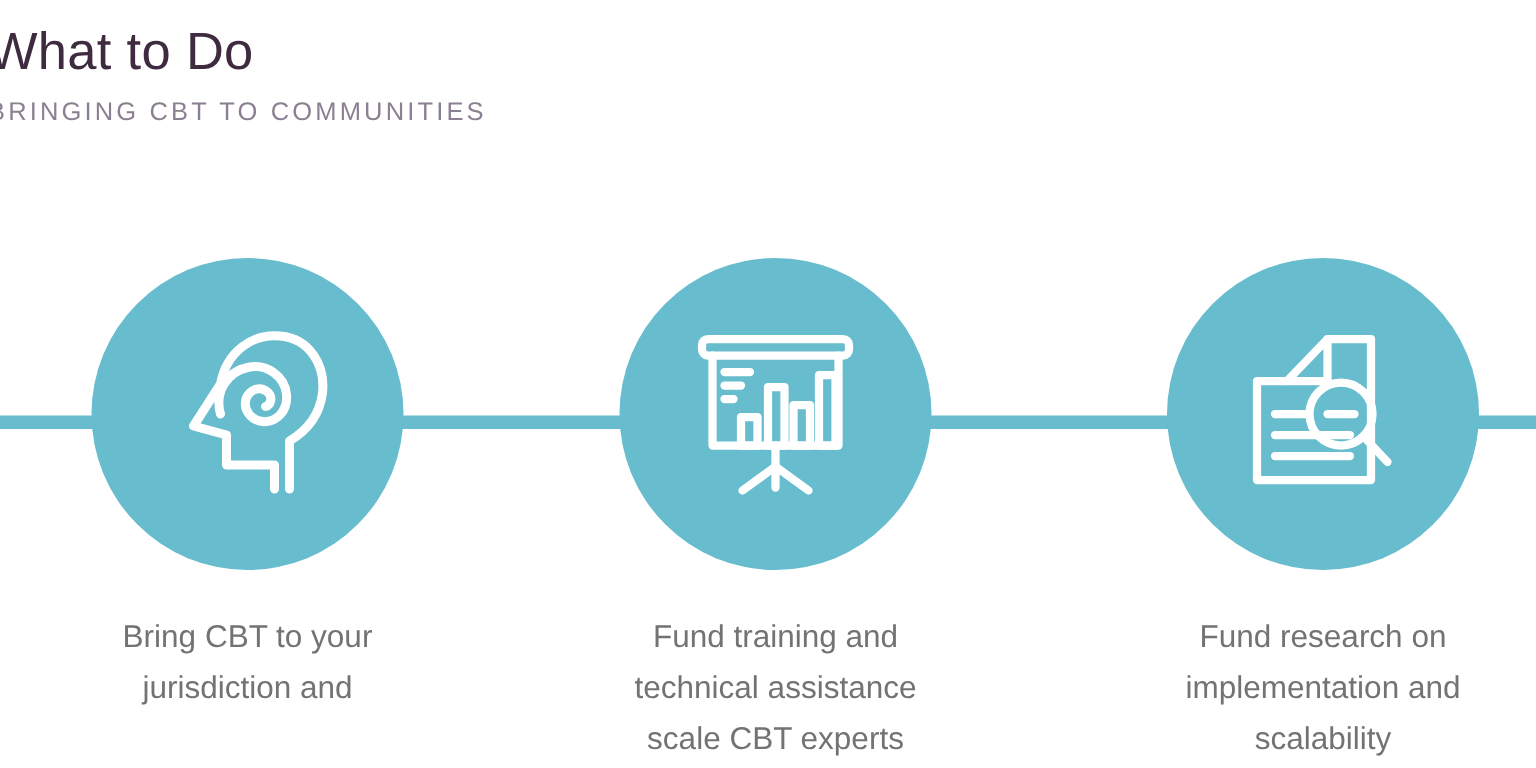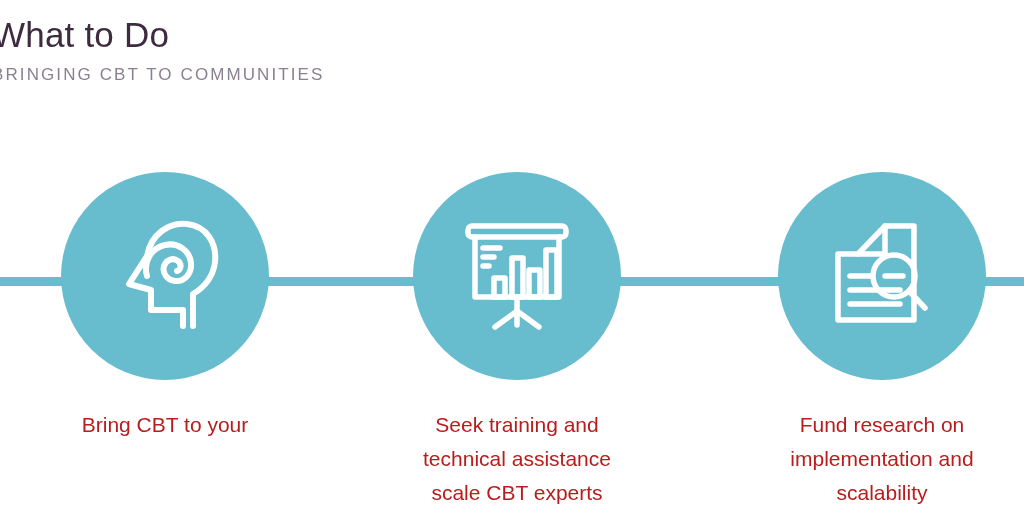--- a/index.html
+++ b/index.html
@@ -93,21 +93,21 @@
   .circle svg {
     display: block;
   }
 
   .caption {
     margin-top: 28px;
     text-align: center;
     font-family: "Liberation Sans", sans-serif;
     font-size: 21px;
     line-height: 1.62;
-    color: #b91c1c;
+    color: #737373;
     font-weight: 400;
   }
   .caption .cap-line { display: block; white-space: nowrap; }
 </style>
 </head>
 <body>
 
 <div class="slide">
 
   <div class="header">
@@ -123,41 +123,42 @@
       <div class="circle">
         <span>
           <svg width="108" height="116" viewBox="0 0 108 116" fill="none" stroke="#ffffff" stroke-width="6" stroke-linecap="round" stroke-linejoin="round">
             <path d="M72 108 V92 H40 V72 L18 66 L36 38 C40 16 58 4 76 6 C96 8 106 26 104 44 C102 60 92 70 82 76 V108"></path>
             <path d="M36 58 C32 44 40 30 54 27 C67 24 79 33 80 45 C81 56 73 64 64 63 C56 62 51 55 53 48 C55 42 62 39 67 43 C71 46 70 52 66 53"></path>
           </svg>
         </span>
       </div>
       <div class="caption">
         <span class="cap-line">Bring CBT to your</span>
+        <span class="cap-line">jurisdiction and</span>
       </div>
     </div>
 
     <div class="step step-2">
       <div class="circle">
         <span>
           <svg width="112" height="110" viewBox="0 0 112 110" fill="none" stroke="#ffffff" stroke-width="5.5" stroke-linecap="round" stroke-linejoin="round">
             <rect x="7" y="5" width="98" height="11" rx="4"></rect>
             <path d="M14 16 V76 H98 V16"></path>
             <path d="M22 27 H39 M22 36 H33 M22 45 H28"></path>
             <rect x="33" y="57" width="11" height="19"></rect>
             <rect x="51" y="37" width="11" height="39"></rect>
             <rect x="68" y="49" width="11" height="27"></rect>
             <rect x="85" y="29" width="11" height="47"></rect>
             <path d="M56 76 V104"></path>
             <path d="M56 90 L34 106 M56 90 L78 106"></path>
           </svg>
         </span>
       </div>
       <div class="caption">
-        <span class="cap-line">Seek training and</span>
+        <span class="cap-line">Fund training and</span>
         <span class="cap-line">technical assistance</span>
         <span class="cap-line">scale CBT experts</span>
       </div>
     </div>
 
     <div class="step step-3">
       <div class="circle">
         <span>
           <svg width="108" height="112" viewBox="0 0 108 112" fill="none" stroke="#ffffff" stroke-width="5.5" stroke-linecap="round" stroke-linejoin="round">
             <path d="M30 34 L57 6 H86 V100 H10 V34 Z"></path>

